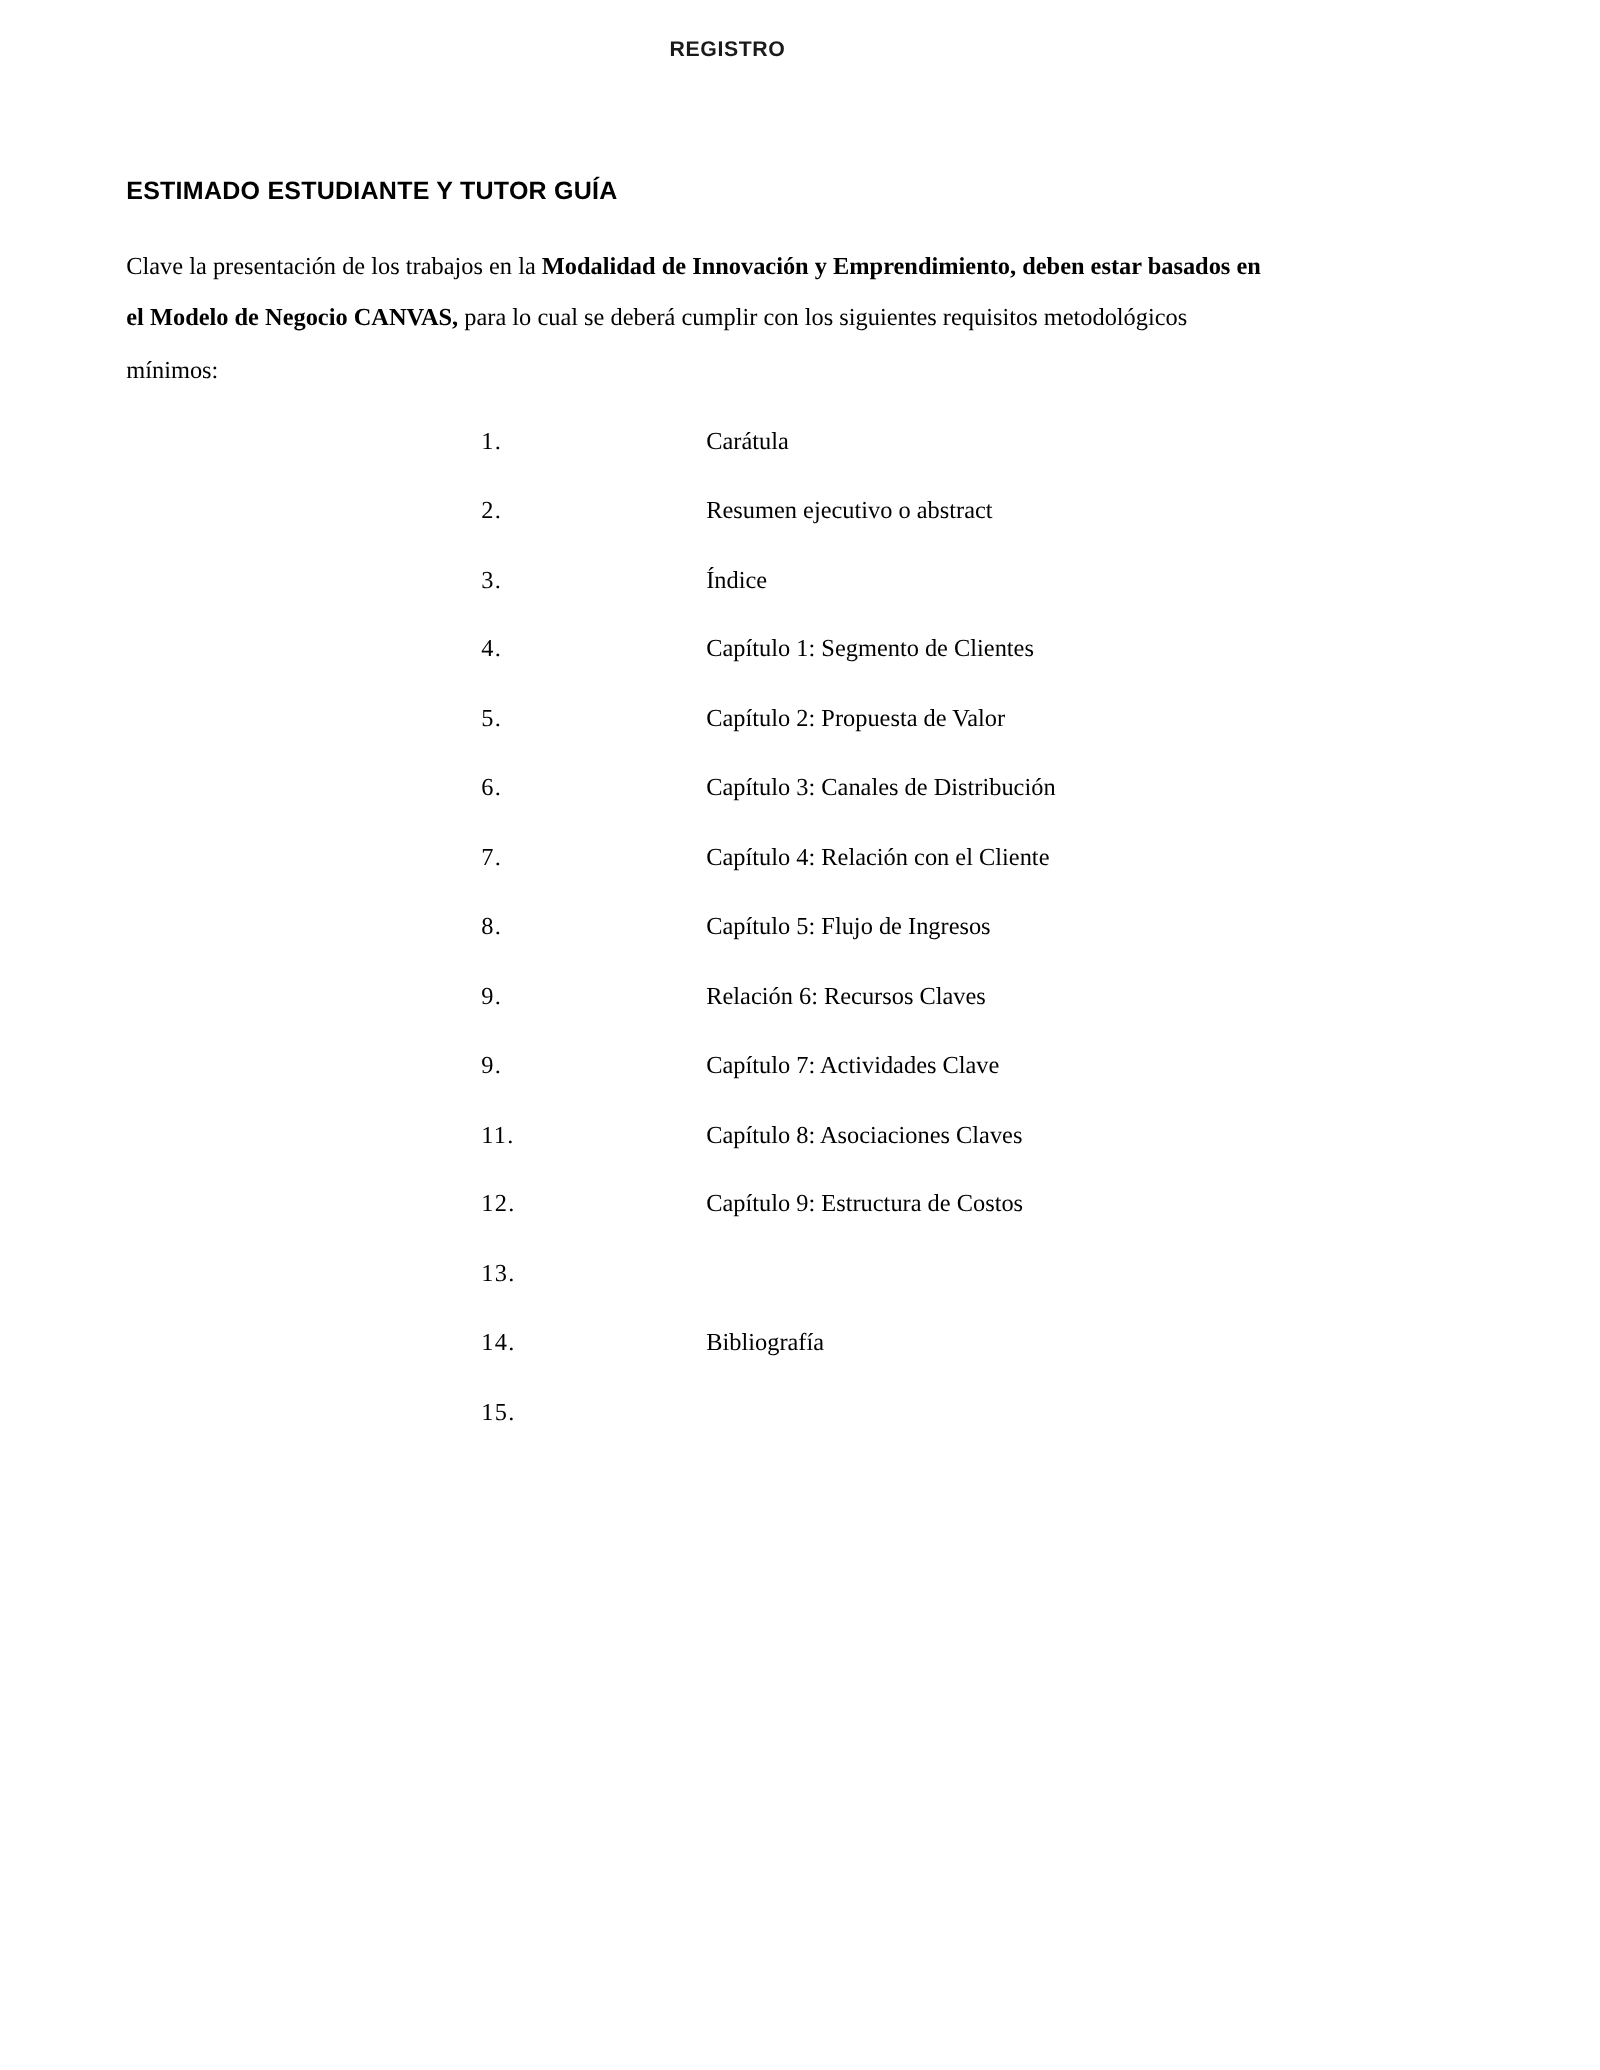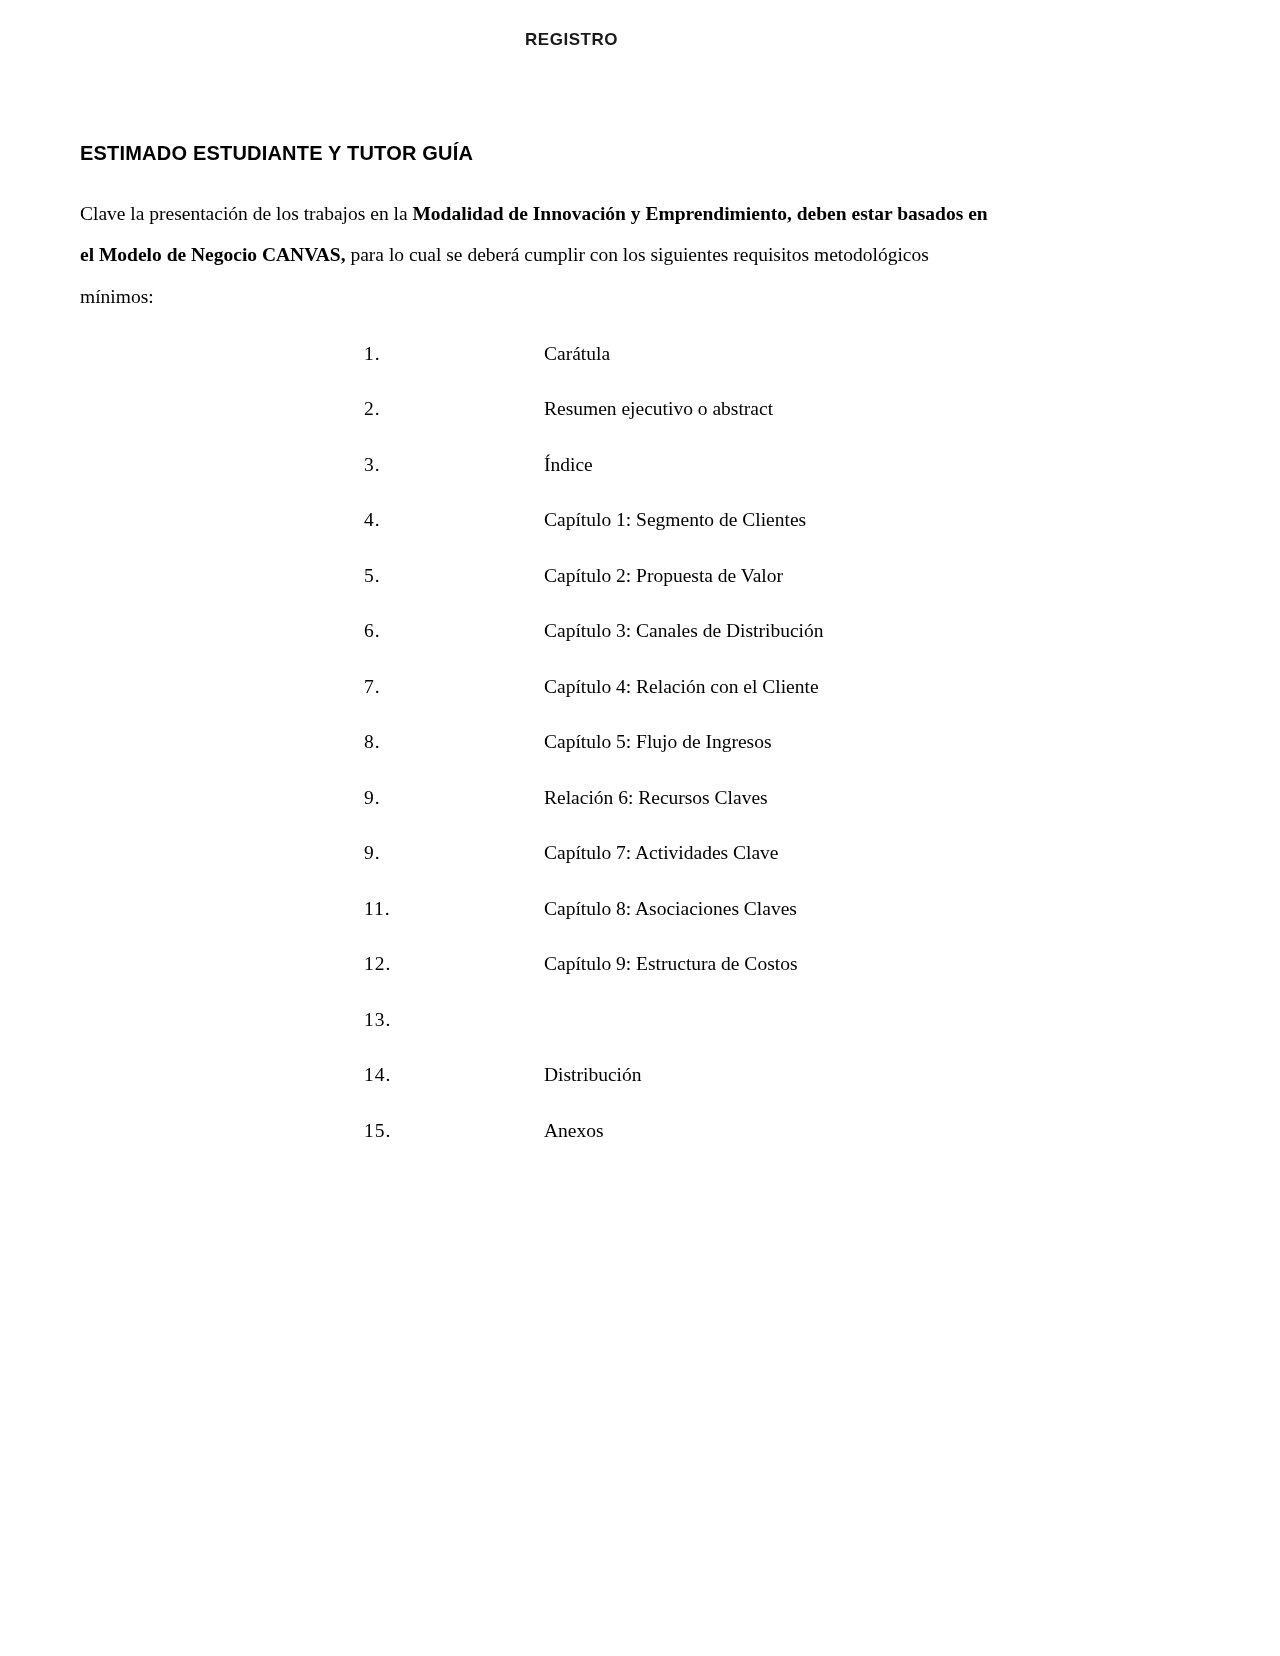--- a/index.html
+++ b/index.html
@@ -7,21 +7,21 @@
     padding: 0;
     background: #ffffff;
   }
   .page {
     position: relative;
     width: 1280px;
     min-height: 1656px;
     margin: 0 auto;
     background: #ffffff;
     box-sizing: border-box;
-    padding: 30px 217px 40px 80px;
+    padding: 30px 217px 40px 101px;
     color: #000000;
   }
   .doc-header {
     text-align: center;
     font-family: "Liberation Sans", sans-serif;
     font-weight: bold;
     font-size: 17px;
     letter-spacing: 0.5px;
     color: #1a1a1a;
   }
@@ -142,23 +142,22 @@
       <span class="list-num">12.</span>
       <span class="list-label">Capítulo 9: Estructura de Costos</span>
     </div>
 
     <div class="list-row">
       <span class="list-num">13.</span>
     </div>
 
     <div class="list-row">
       <span class="list-num">14.</span>
-      <span class="list-label">Distribución</span>
+      <span class="list-label">Bibliografía</span>
     </div>
 
     <div class="list-row">
       <span class="list-num">15.</span>
-      <span class="list-label">Anexos</span>
     </div>
 
   </div>
 
 </div>
 
 </body></html>

